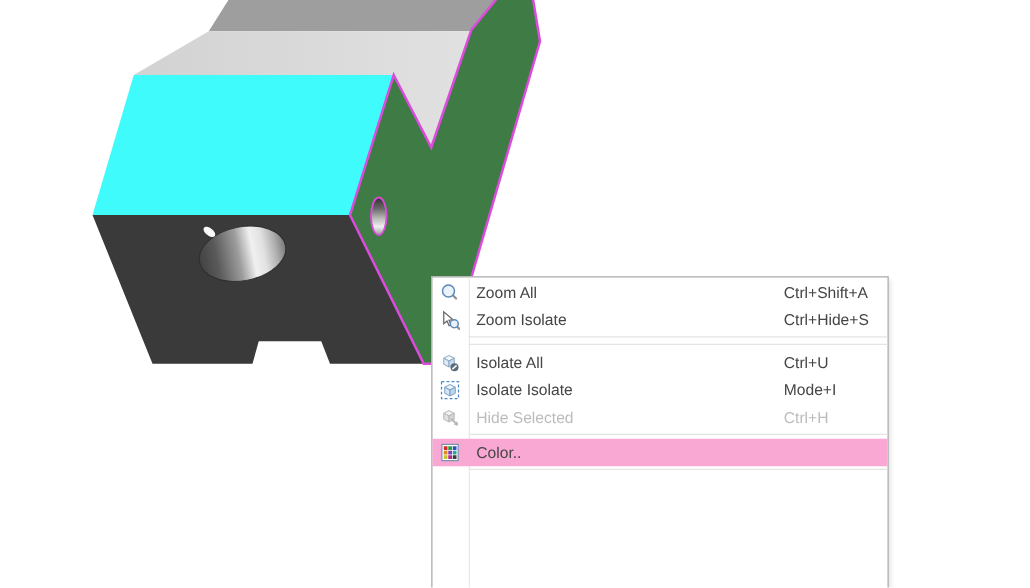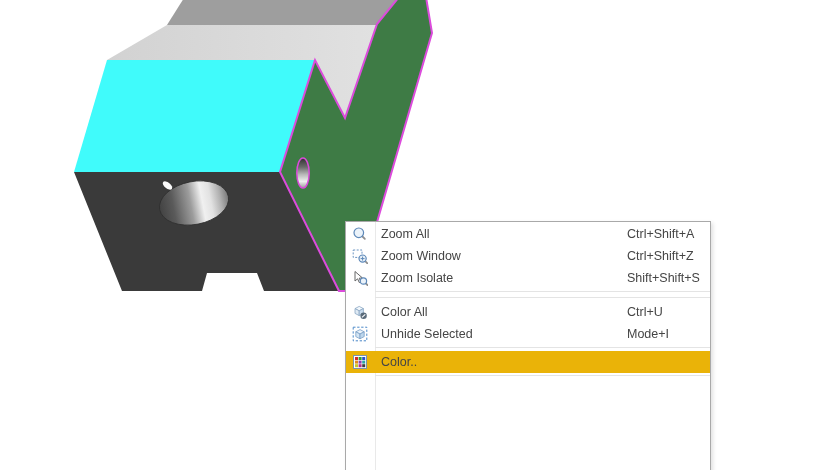--- a/index.html
+++ b/index.html
@@ -77,63 +77,63 @@
         <div class="menu-item">
           <svg class="mi-icon" viewBox="0 0 16 16">
             <line x1="10.256" y1="10.256" x2="12.856" y2="12.856" stroke="#8f8f8f" stroke-width="1.8" stroke-linecap="round"></line>
             <circle cx="6.8" cy="6.8" r="4.8" fill="#e9f2fa" fill-opacity="0.9" stroke="#5d88b8" stroke-width="1.2"></circle>
           </svg>
           <span class="label">Zoom All</span>
           <span class="shortcut">Ctrl+Shift+A</span>
         </div>
         <div class="menu-item">
           <svg class="mi-icon" viewBox="0 0 16 16">
-            <rect x="1.2" y="2" width="8.8" height="7.4" fill="none" stroke="#6b94c1" stroke-width="1" stroke-dasharray="2,1.5"></rect>
-            <line x1="13.192" y1="13.192" x2="15.792" y2="15.792" stroke="#8f8f8f" stroke-width="1.8" stroke-linecap="round"></line>
-            <circle cx="10.6" cy="10.6" r="3.6" fill="#e9f2fa" fill-opacity="0.9" stroke="#5d88b8" stroke-width="1.2"></circle>
-            <line x1="8.62" y1="10.6" x2="12.58" y2="10.6" stroke="#5d88b8" stroke-width="1"></line>
-            <line x1="10.6" y1="8.62" x2="10.6" y2="12.58" stroke="#5d88b8" stroke-width="1"></line>
-          </svg>
-          <span class="label">Zoom Window</span>
-          <span class="shortcut">Ctrl+Shift+Z</span>
-        </div>
-        <div class="menu-item">
-          <svg class="mi-icon" viewBox="0 0 16 16">
             <path d="M3,1.5 L3,11 L5.6,8.8 L7.3,12.6 L9,11.8 L7.2,8.2 L10.4,7.9 Z" fill="#ffffff" stroke="#666666" stroke-width="1"></path>
             <line x1="13.704" y1="13.304" x2="16.304000000000002" y2="15.904" stroke="#8f8f8f" stroke-width="1.8" stroke-linecap="round"></line>
             <circle cx="11.4" cy="11" r="3.2" fill="#e9f2fa" fill-opacity="0.9" stroke="#5d88b8" stroke-width="1.2"></circle>
           </svg>
           <span class="label">Zoom Isolate</span>
-          <span class="shortcut">Shift+Shift+S</span>
+          <span class="shortcut">Ctrl+Hide+S</span>
         </div>
         <div class="menu-sep"></div>
         <div class="menu-sep"></div>
         <div class="menu-item">
           <svg class="mi-icon" viewBox="0 0 16 16">
             <polygon points="3,4.6 7.2,2.4 11.4,4.6 7.2,6.8" fill="#f3f8fc" stroke="#8aa7c4" stroke-width="0.8"></polygon>
             <polygon points="3,4.6 7.2,6.8 7.2,11.6 3,9.4" fill="#dfeaf4" stroke="#8aa7c4" stroke-width="0.8"></polygon>
             <polygon points="7.2,6.8 11.4,4.6 11.4,9.4 7.2,11.6" fill="#c9dcee" stroke="#8aa7c4" stroke-width="0.8"></polygon>
             <circle cx="11.6" cy="11.8" r="3.2" fill="#5a6b7a"></circle>
             <line x1="9.9" y1="13.3" x2="13.3" y2="10.3" stroke="#ffffff" stroke-width="1.1"></line>
           </svg>
-          <span class="label">Color All</span>
+          <span class="label">Isolate All</span>
           <span class="shortcut">Ctrl+U</span>
         </div>
         <div class="menu-item">
           <svg class="mi-icon" viewBox="0 0 16 16">
             <rect x="1.2" y="1.2" width="13.6" height="13.6" fill="none" stroke="#4a88c8" stroke-width="1" stroke-dasharray="2.3,1.7"></rect>
             <polygon points="3.8,5.8 8,3.5999999999999996 12.200000000000001,5.8 8,8" fill="#eaf3fb" stroke="#7ba0c6" stroke-width="0.8"></polygon>
             <polygon points="3.8,5.8 8,8 8,12.799999999999999 3.8,10.6" fill="#d4e6f5" stroke="#7ba0c6" stroke-width="0.8"></polygon>
             <polygon points="8,8 12.200000000000001,5.8 12.200000000000001,10.6 8,12.799999999999999" fill="#bcd6ec" stroke="#7ba0c6" stroke-width="0.8"></polygon>
           </svg>
-          <span class="label">Unhide Selected</span>
+          <span class="label">Isolate Isolate</span>
           <span class="shortcut">Mode+I</span>
         </div>
+        <div class="menu-item" style="color: rgb(188, 188, 188);">
+          <svg class="mi-icon" viewBox="0 0 16 16">
+            <polygon points="3,4.6 7.2,2.4 11.4,4.6 7.2,6.8" fill="#f0f0f0" stroke="#b8b8b8" stroke-width="0.8"></polygon>
+            <polygon points="3,4.6 7.2,6.8 7.2,11.6 3,9.4" fill="#e2e2e2" stroke="#b8b8b8" stroke-width="0.8"></polygon>
+            <polygon points="7.2,6.8 11.4,4.6 11.4,9.4 7.2,11.6" fill="#d4d4d4" stroke="#b8b8b8" stroke-width="0.8"></polygon>
+            <line x1="9.4" y1="9.4" x2="13.6" y2="13.6" stroke="#b8b8b8" stroke-width="1.6" stroke-linecap="round"></line>
+            <path d="M13.8,13.8 l-2.4,-0.5 M13.8,13.8 l-0.5,-2.4" stroke="#b8b8b8" stroke-width="1.2"></path>
+          </svg>
+          <span class="label">Hide Selected</span>
+          <span class="shortcut">Ctrl+H</span>
+        </div>
         <div class="menu-sep"></div>
-        <div class="menu-item" style="background: #eab308;">
+        <div class="menu-item" style="background: #f9a8d4;">
           <svg class="mi-icon" viewBox="0 0 16 16">
             <rect x="1.5" y="1.5" width="13" height="13" fill="#ffffff" stroke="#7a94ad" stroke-width="1"></rect>
             <rect x="3" y="3" width="3" height="3" fill="#d42a2a"></rect>
             <rect x="6.6" y="3" width="3" height="3" fill="#2a9e3c"></rect>
             <rect x="10.2" y="3" width="3" height="3" fill="#2a50c8"></rect>
             <rect x="3" y="6.6" width="3" height="3" fill="#e08a1e"></rect>
             <rect x="6.6" y="6.6" width="3" height="3" fill="#8a3ab4"></rect>
             <rect x="10.2" y="6.6" width="3" height="3" fill="#2aa4a4"></rect>
             <rect x="3" y="10.2" width="3" height="3" fill="#c8c82a"></rect>
             <rect x="6.6" y="10.2" width="3" height="3" fill="#b42a8a"></rect>

